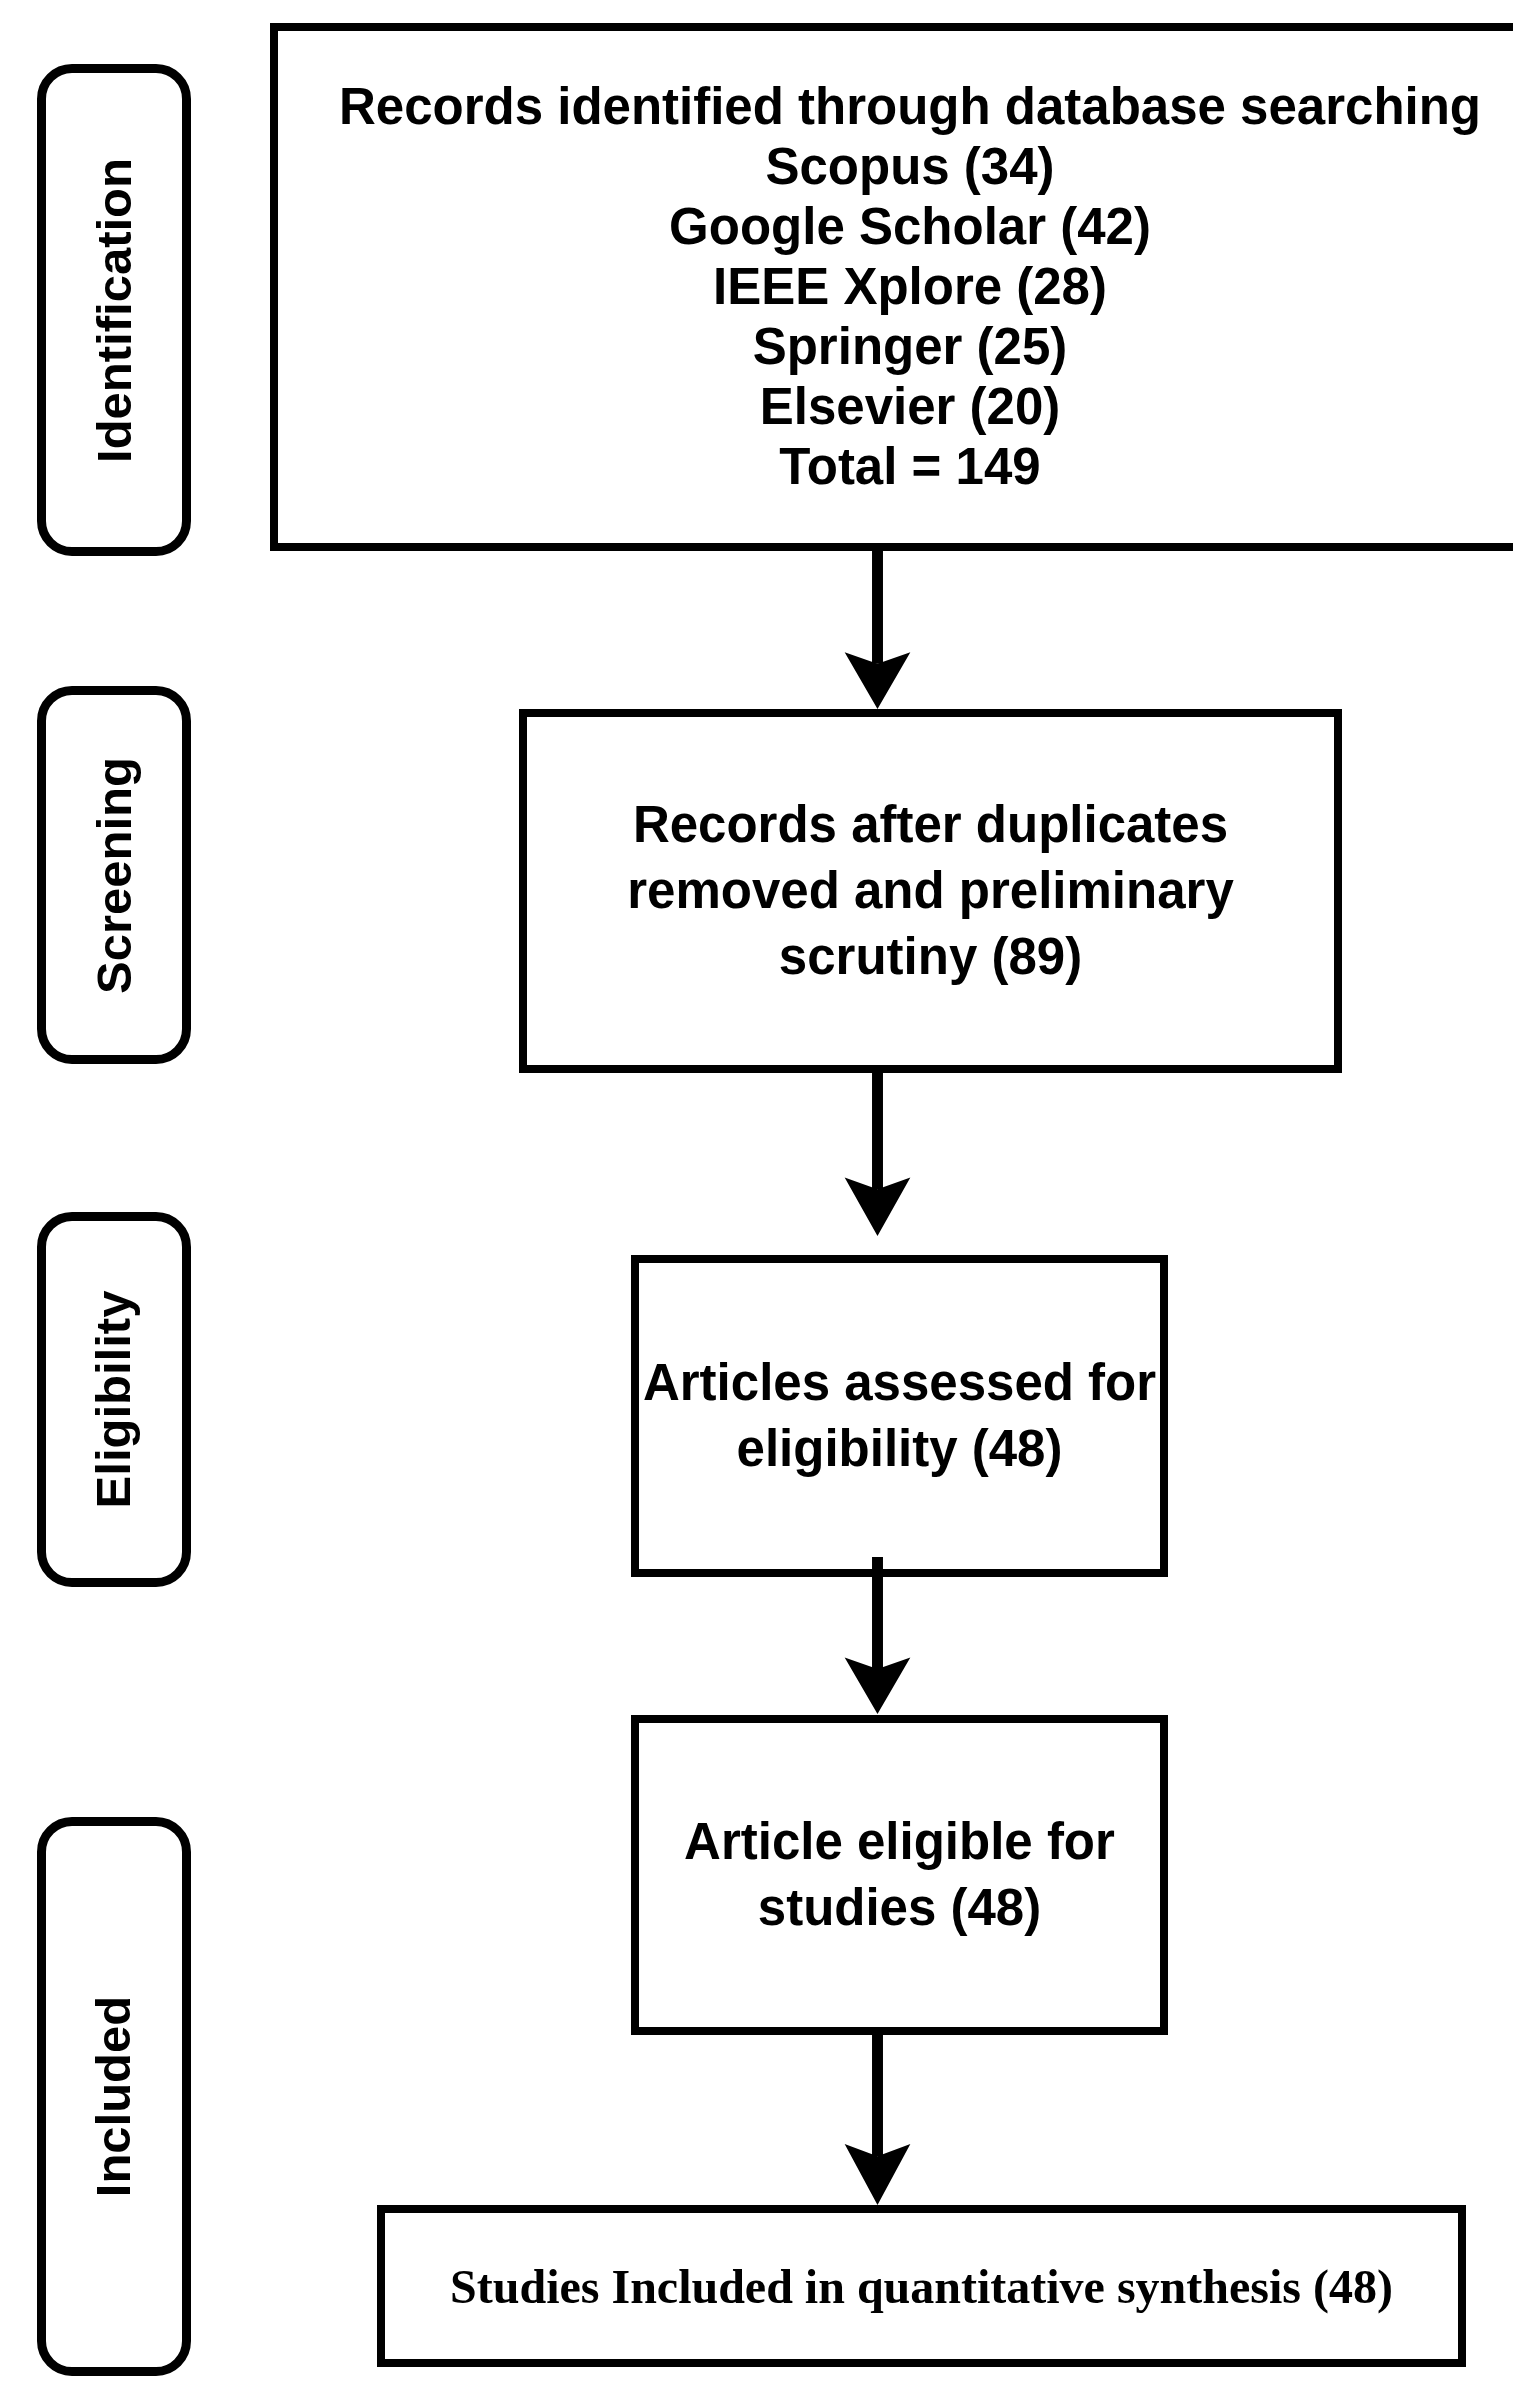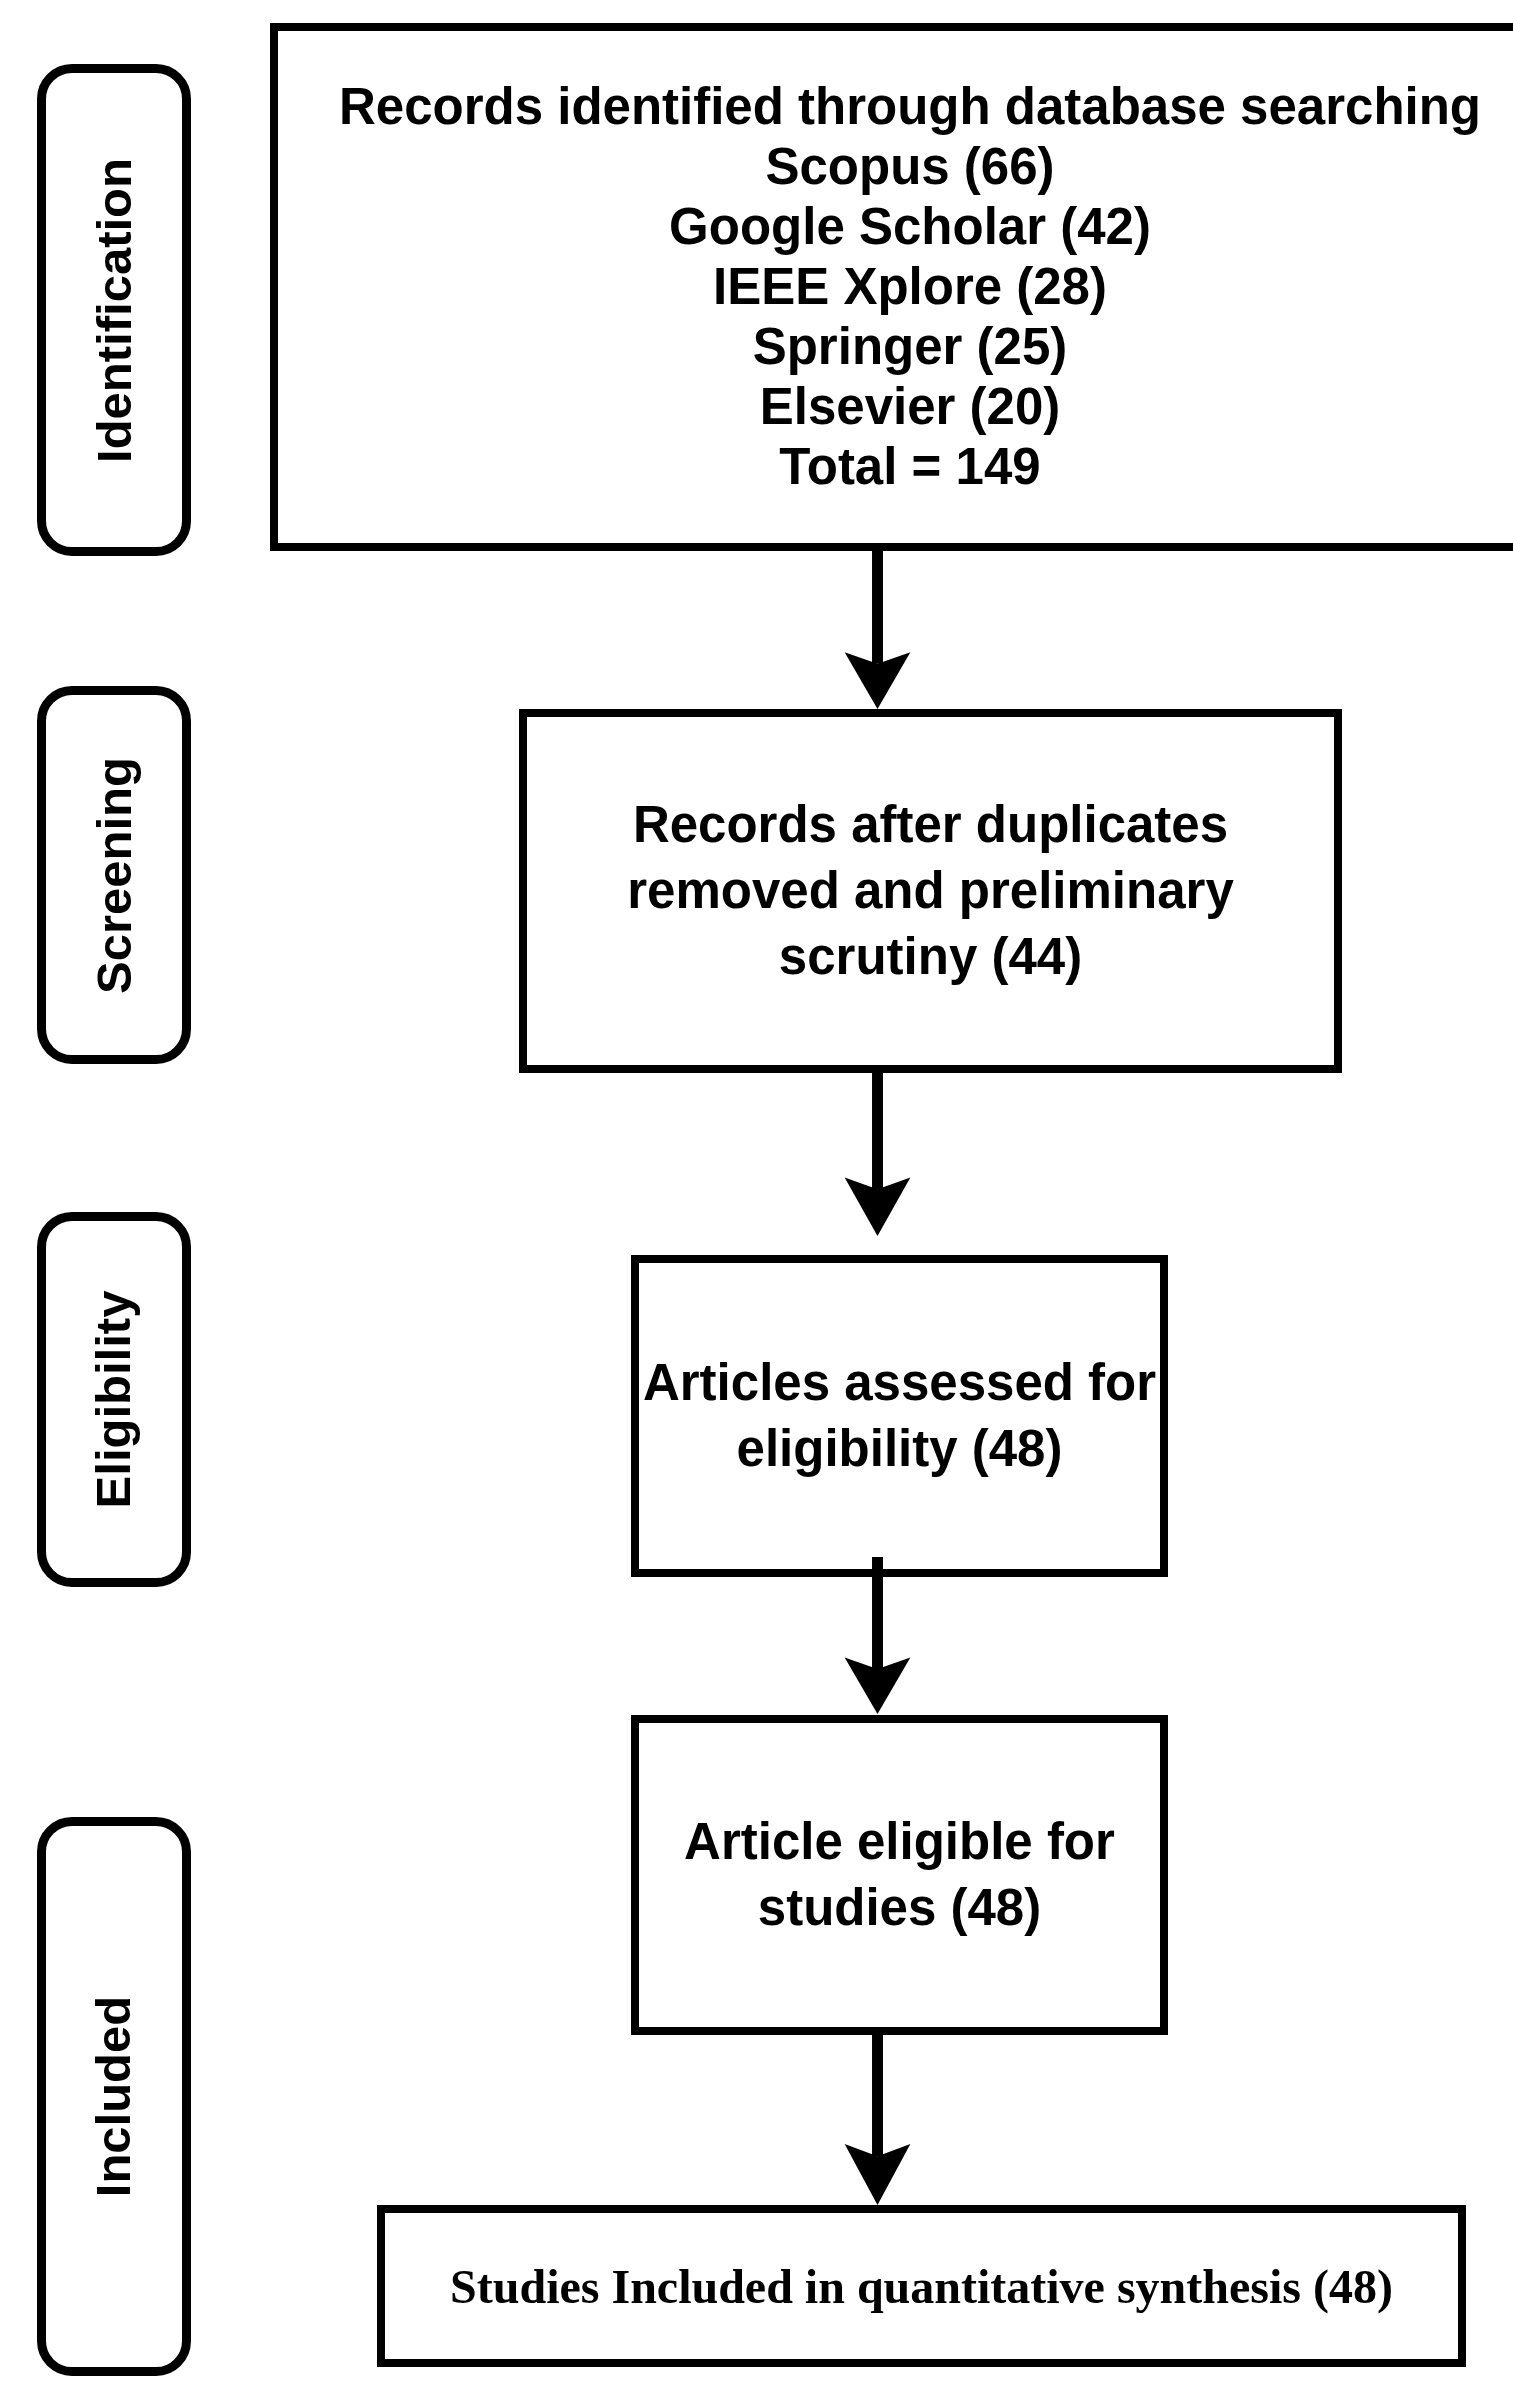--- a/index.html
+++ b/index.html
@@ -88,32 +88,32 @@
   </div>
   <div class="stage" id="stage-eligibility">
     <span class="vtext">Eligibility</span>
   </div>
   <div class="stage" id="stage-included">
     <span class="vtext">Included</span>
   </div>
 
   <div class="fbox" id="box-records-identified">
     <div class="bline">Records identified through database searching</div>
-    <div class="bline">Scopus (66)</div>
+    <div class="bline">Scopus (34)</div>
     <div class="bline">Google Scholar (42)</div>
     <div class="bline">IEEE Xplore (28)</div>
     <div class="bline">Springer (25)</div>
     <div class="bline">Elsevier (20)</div>
     <div class="bline">Total = 149</div>
   </div>
 
   <div class="fbox" id="box-duplicates-removed">
     <div class="bline">Records after duplicates</div>
     <div class="bline">removed and preliminary</div>
-    <div class="bline">scrutiny (44)</div>
+    <div class="bline">scrutiny (89)</div>
   </div>
 
   <div class="fbox" id="box-articles-assessed">
     <div class="bline">Articles assessed for</div>
     <div class="bline">eligibility (48)</div>
   </div>
 
   <div class="fbox" id="box-article-eligible">
     <div class="bline">Article eligible for</div>
     <div class="bline">studies (48)</div>

